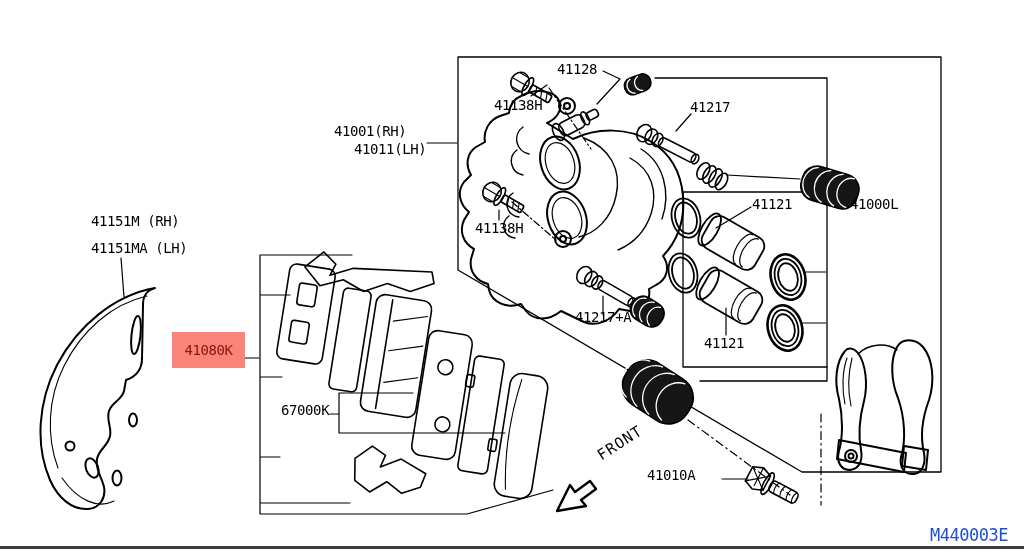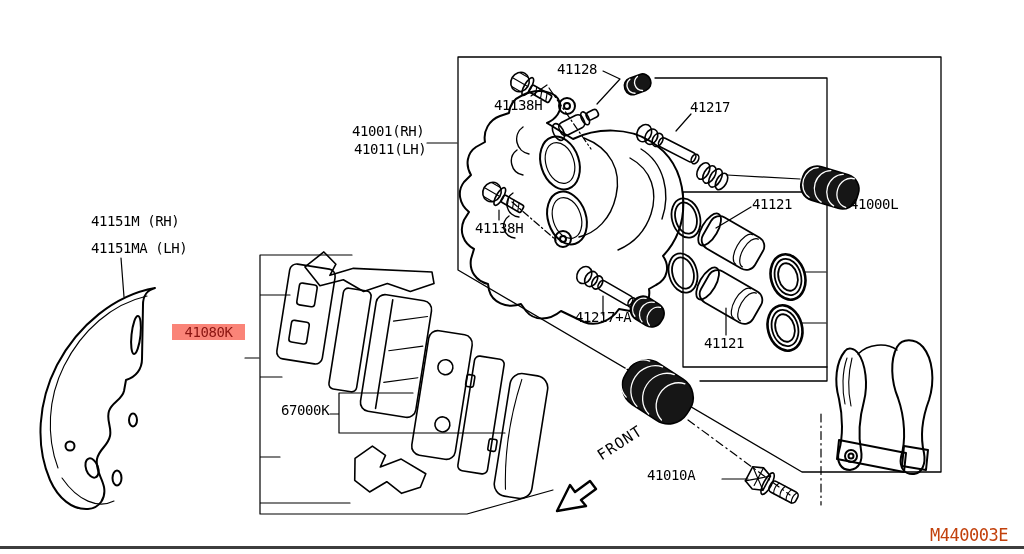--- a/index.html
+++ b/index.html
@@ -1,27 +1,27 @@
 <!DOCTYPE html>
 <html><head>
 <meta charset="utf-8">
 <style>
   html,body{margin:0;padding:0;background:#fff;}
   #stage{position:relative;width:1024px;height:554px;background:#fff;overflow:hidden;
          font-family:"DejaVu Sans Mono",monospace;padding-left:32px;}
   svg{position:absolute;left:0;top:0;}
   .lbl{position:absolute;font:14px/15px "DejaVu Sans Mono",monospace;color:#000;
        white-space:nowrap;letter-spacing:-0.4px;}
-  .hl{position:absolute;left:172px;top:324px;width:73px;height:16px;background:#FA8478;
+  .hl{position:absolute;left:172px;top:332px;width:73px;height:36px;background:#FA8478;
       color:#8B1511;display:flex;align-items:center;justify-content:center;
       font:14px "DejaVu Sans Mono",monospace;letter-spacing:-0.4px;cursor:pointer;}
   .front{position:absolute;left:594px;top:449px;transform:rotate(-33deg);
          transform-origin:left top;font:15px "DejaVu Sans Mono",monospace;letter-spacing:1px;color:#000;}
   .code{position:absolute;left:930px;top:525px;font:17px "DejaVu Sans Mono",monospace;
-        letter-spacing:-0.5px;color:#c2410c;}
+        letter-spacing:-0.5px;color:#1d4ed8;}
   .bottom-bar{position:absolute;left:0;top:546px;width:1024px;height:3px;background:#3d3d3d;}
 </style>
 </head>
 <body>
 
 <div id="stage">
 
 <svg width="1024" height="554" viewBox="0 0 1024 554" fill="none" stroke="#000" stroke-width="1.6" stroke-linecap="round" stroke-linejoin="round">
 
   <g stroke-width="1.3">
@@ -243,21 +243,21 @@
       <rect x="772" y="472" width="30" height="12" rx="4"></rect>
       <path d="M779,472 q-3,6 0,12 M786,472 q-3,6 0,12 M793,472 q-3,6 0,12 M799,473 q-3,5 0,11" stroke-width="1.1"></path>
     </g>
   </g>
 
   <path stroke-width="2.4" fill="#fff" d="M557,511 L570,485 L575,492 L590,481 L596,489 L581,500 L586,506 Z"></path>
 </svg>
 
   <div class="lbl" style="left:557px;top:62px">41128</div>
   <div class="lbl" style="left:494px;top:98px">41138H</div>
-  <div class="lbl" style="left:352px;top:124px">41001(RH)</div>
+  <div class="lbl" style="left:334px;top:124px">41001(RH)</div>
   <div class="lbl" style="left:354px;top:142px">41011(LH)</div>
   <div class="lbl" style="left:690px;top:100px">41217</div>
   <div class="lbl" style="left:475px;top:221px">41138H</div>
   <div class="lbl" style="left:752px;top:197px">41121</div>
   <div class="lbl" style="left:850px;top:197px">41000L</div>
   <div class="lbl" style="left:91px;top:214px">41151M (RH)</div>
   <div class="lbl" style="left:91px;top:241px">41151MA (LH)</div>
   <div class="hl">
     <span>41080K</span>
   </div>

